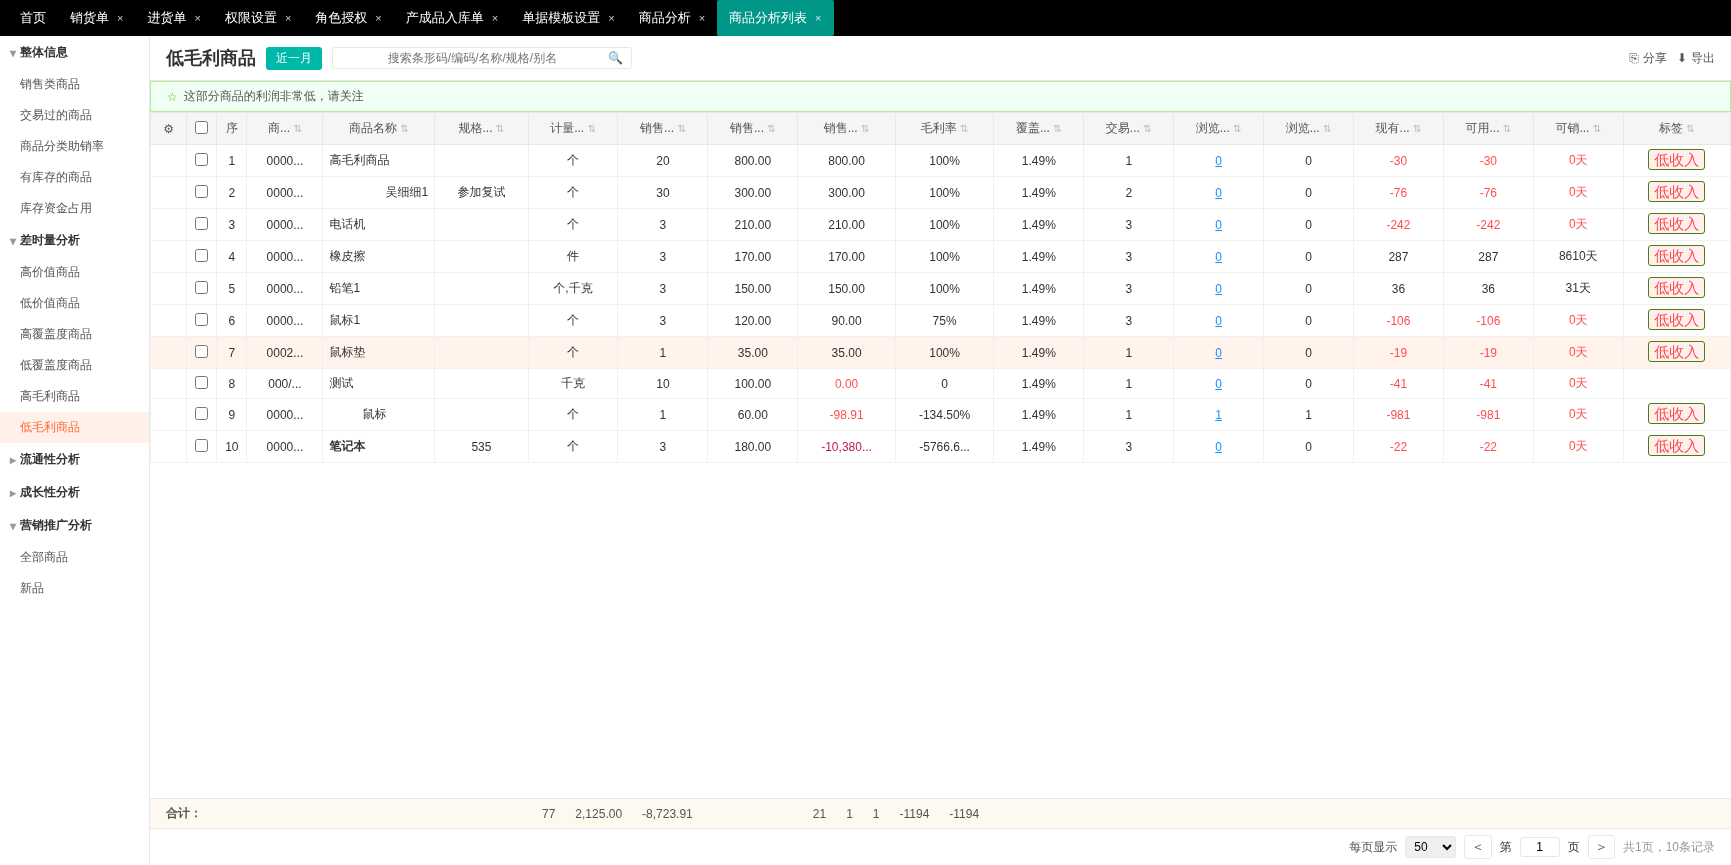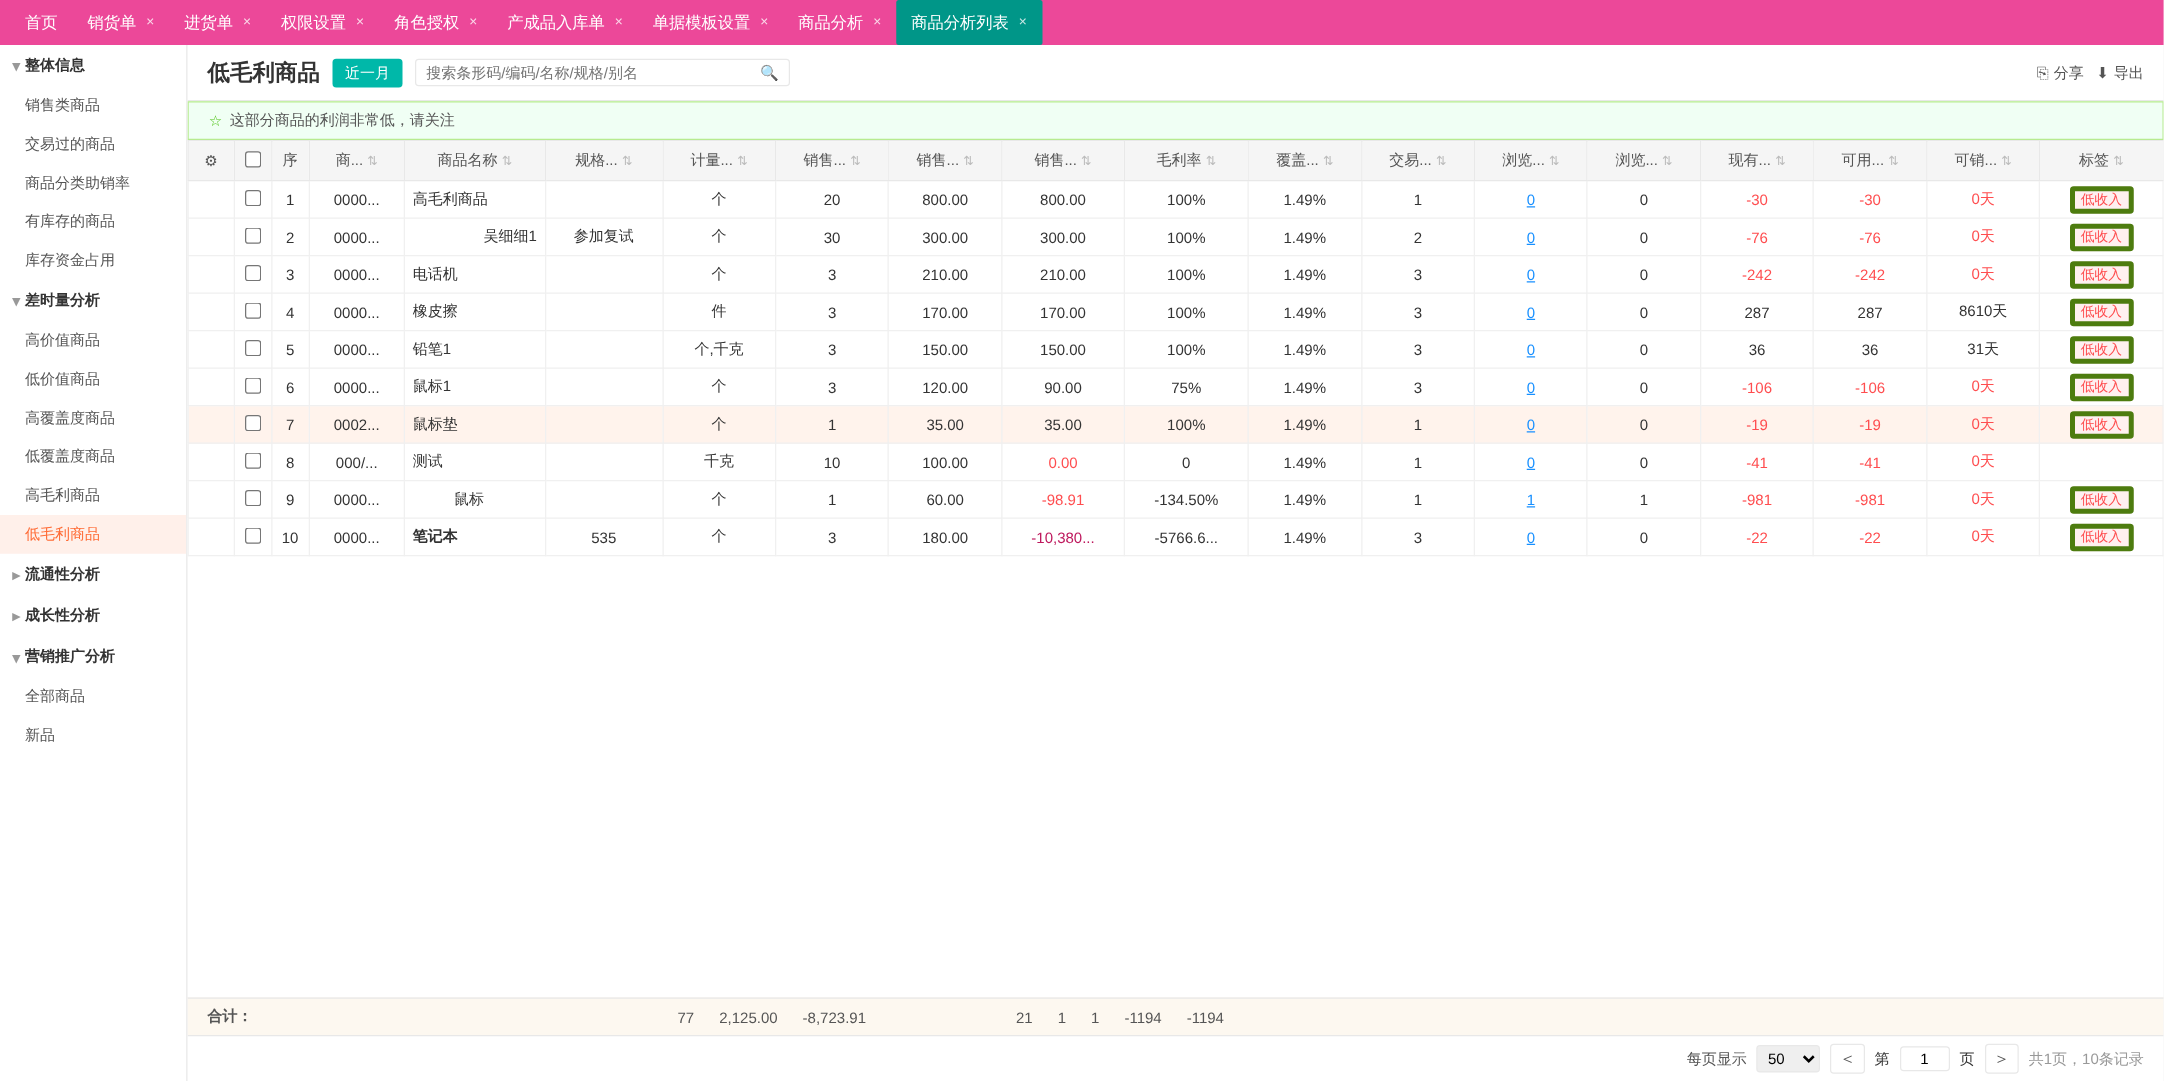--- a/index.html
+++ b/index.html
@@ -1,20 +1,20 @@
 <!DOCTYPE html>
 <html><head>
   <meta charset="utf-8">
   <style>
     * { box-sizing: border-box; margin: 0; padding: 0; }
     body { font-family: "Microsoft YaHei", "PingFang SC", Arial, sans-serif; font-size: 12px; background: #f5f5f5; color: #333; }
 
     
     .top-nav {
-      background: #ec4899;
+      background: #000000;
       display: flex;
       align-items: center;
       height: 36px;
       padding: 0 8px;
     }
     .nav-item {
       color: #fff;
       padding: 0 12px;
       height: 36px;
       line-height: 36px;
@@ -102,20 +102,21 @@
       flex: 1;
       max-width: 300px;
       background: #fff;
     }
     .search-box input {
       border: none;
       outline: none;
       font-size: 12px;
       color: #999;
       width: 100%;
+      text-align: center;
     }
     .search-icon { color: #ccc; margin-left: 4px; cursor: pointer; }
     .header-actions {
       margin-left: auto;
       display: flex;
       gap: 10px;
     }
     .action-btn {
       display: flex;
       align-items: center;
@@ -170,24 +171,24 @@
     tbody tr.highlighted { background: #fff3ec; }
     tbody td {
       border: 1px solid #f0f0f0;
       padding: 6px 6px;
       text-align: center;
       white-space: nowrap;
     }
     .tag-badge {
       background: #fff0f0;
       color: #ff4d4f;
-      border: 4px solid #4d7c0f;
+      border: 1px solid #4d7c0f;
       border-radius: 3px;
       padding: 1px 5px;
-      font-size: 11px;
+      font-size: 15px;
     }
     .link-text { color: #1890ff; text-decoration: underline; cursor: pointer; }
     .checkbox-col { width: 30px; }
     .num-col { width: 30px; }
 
     
     .footer-totals {
       display: flex;
       align-items: center;
       padding: 6px 16px;

